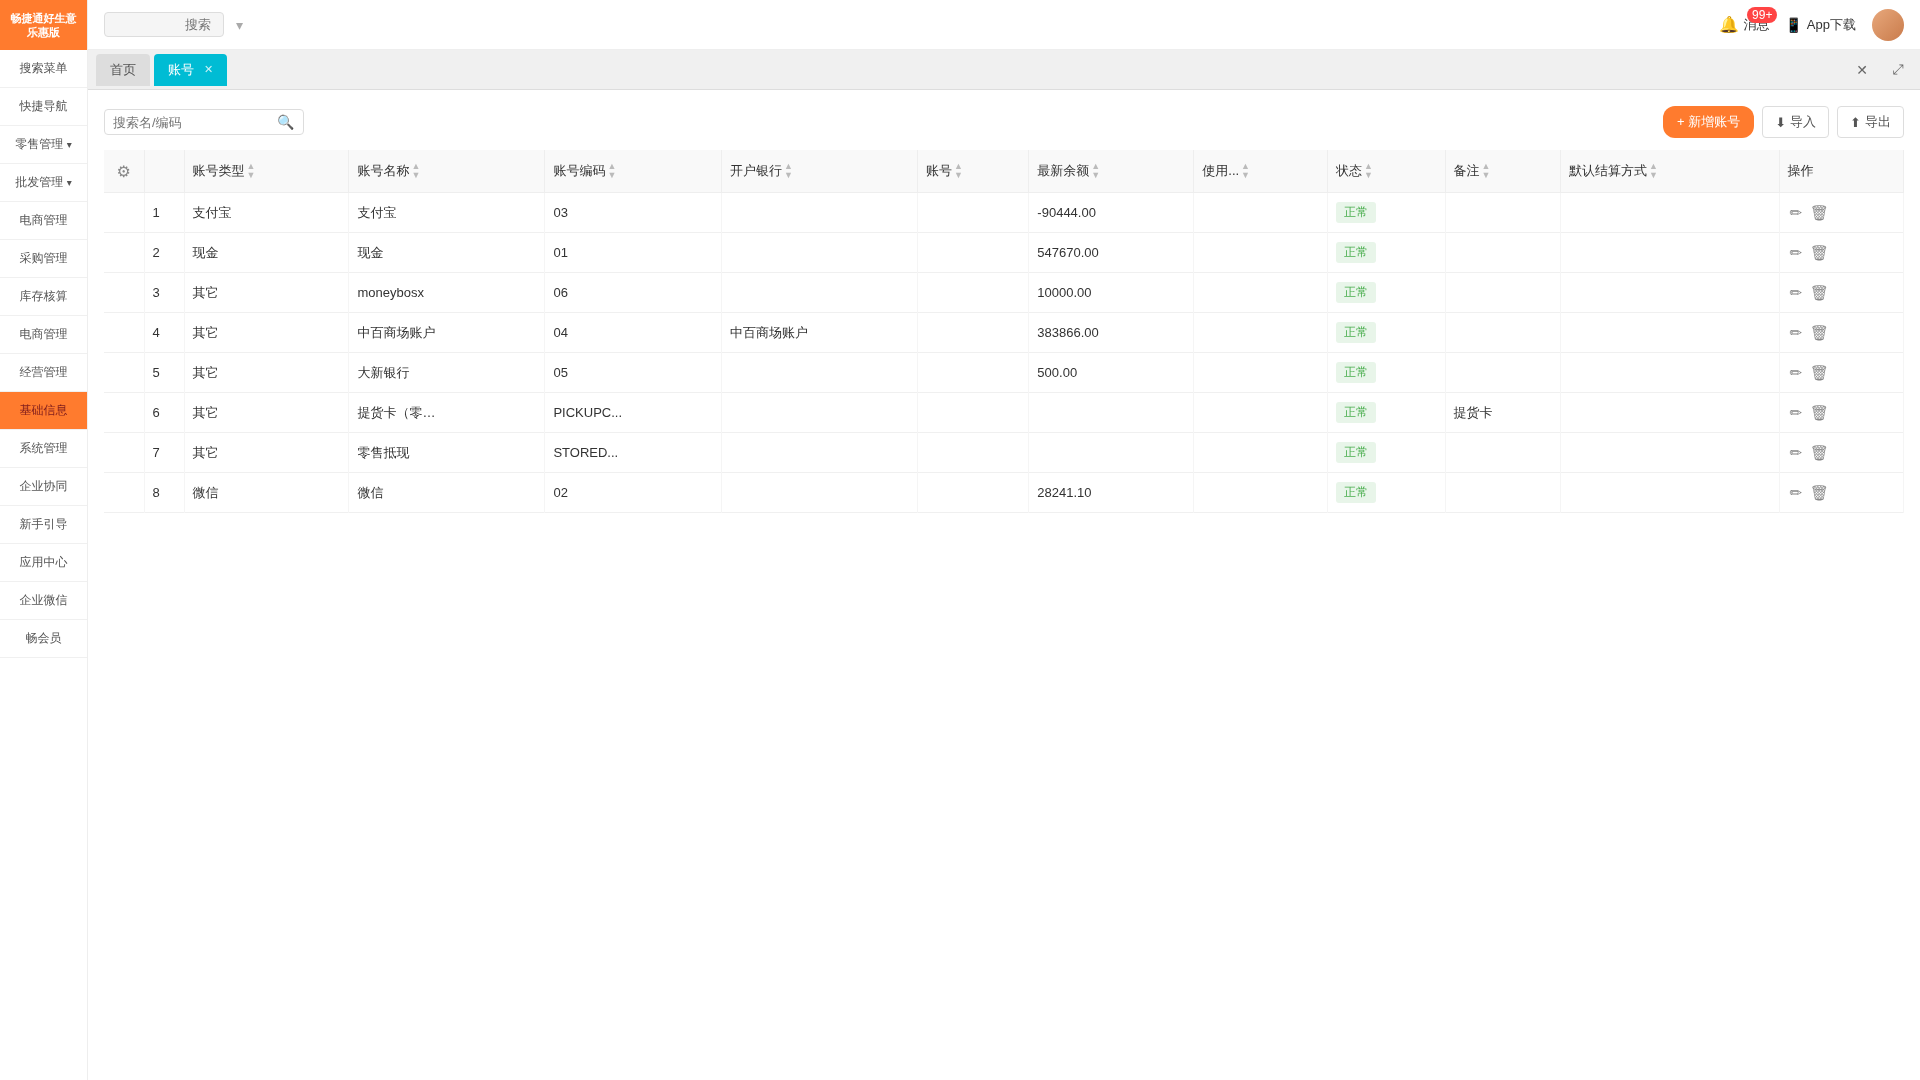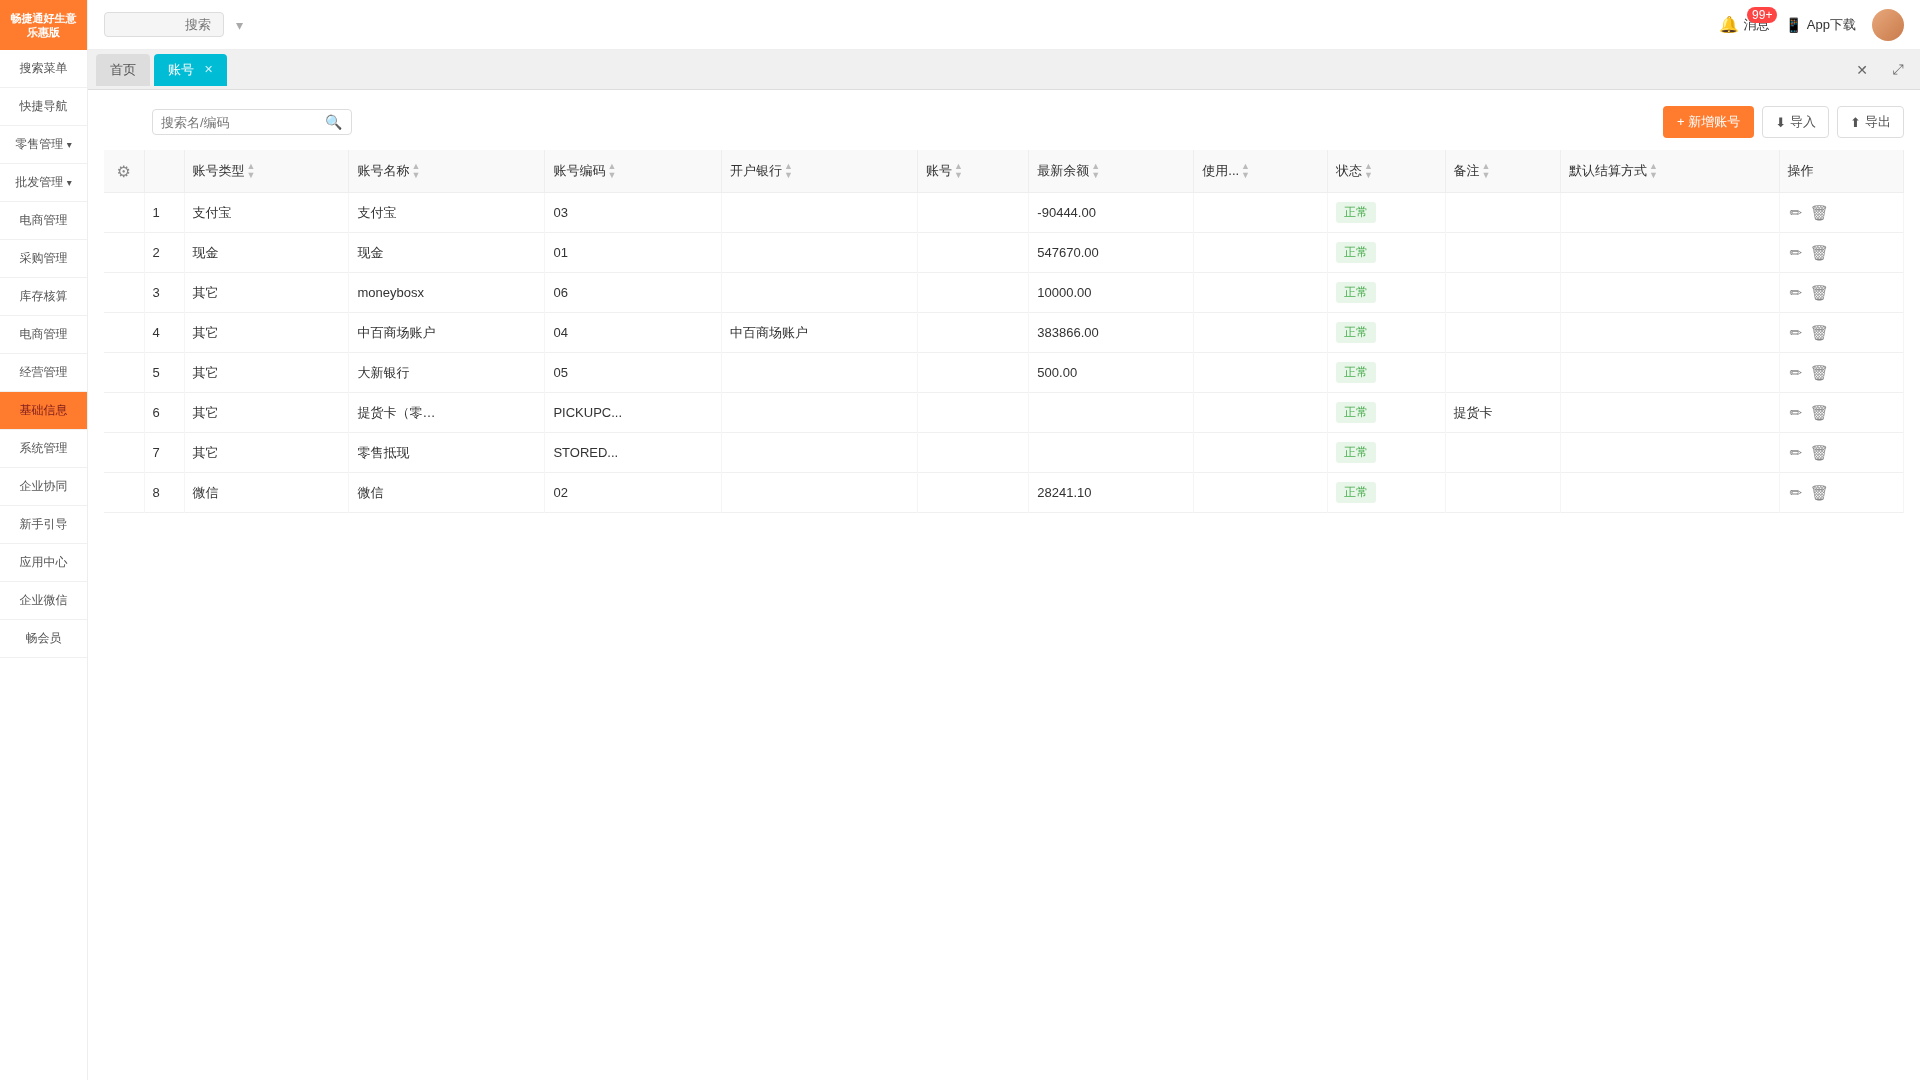--- a/index.html
+++ b/index.html
@@ -175,21 +175,20 @@
       display: flex;
       flex-direction: column;
     }
 
     
     .toolbar {
       display: flex;
       align-items: center;
       justify-content: space-between;
       margin-bottom: 12px;
-      margin-left: 48px;
     }
     .search-input-wrap {
       display: flex;
       align-items: center;
       border: 1px solid #ddd;
       border-radius: 4px;
       padding: 4px 8px;
       width: 200px;
       background: #fff;
     }
@@ -204,21 +203,21 @@
 
     .toolbar-right {
       display: flex;
       gap: 8px;
       align-items: center;
     }
     .btn-add {
       background: #ff7b2e;
       color: #fff;
       border: none;
-      border-radius: 4px;
+      border-radius: 12px;
       padding: 7px 14px;
       font-size: 13px;
       cursor: pointer;
     }
     .btn-import, .btn-export {
       background: #fff;
       color: #555;
       border: 1px solid #ddd;
       border-radius: 4px;
       padding: 6px 12px;

